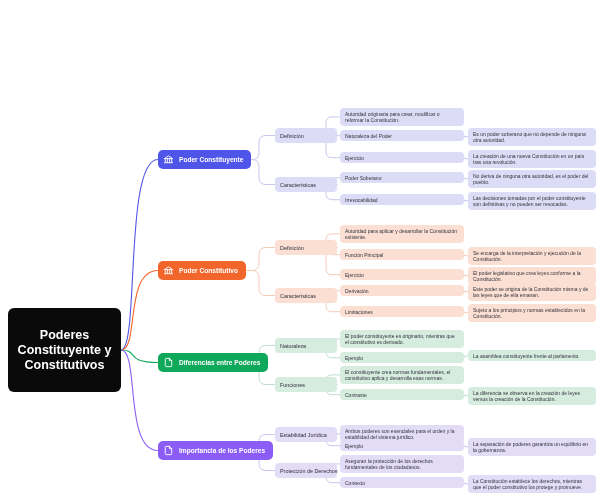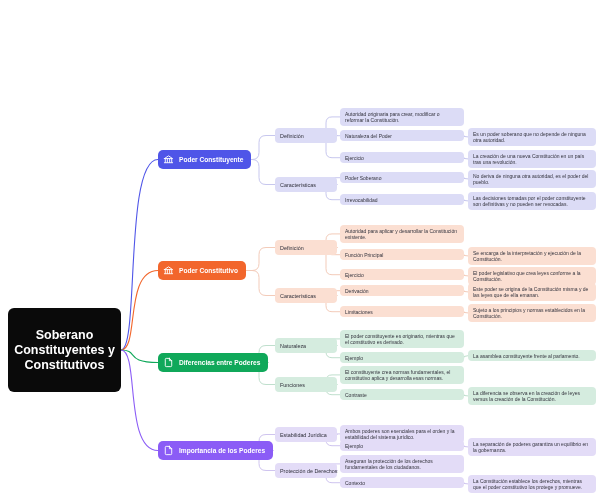--- a/index.html
+++ b/index.html
@@ -98,21 +98,21 @@
       <path d="M337,434.5 H320 Q326,434.5 326,428.5 V439.90625 Q326,433.90625 332,433.90625 H340" fill="none" stroke="#cfc4ef" stroke-width="1" stroke-linecap="round"></path>
       <path d="M337,434.5 H320 Q326,434.5 326,440.5 V439.703125 Q326,445.703125 332,445.703125 H340" fill="none" stroke="#cfc4ef" stroke-width="1" stroke-linecap="round"></path>
       <path d="M464,445.703125 H458 L468,446.90625" fill="none" stroke="#cfc4ef" stroke-width="1" stroke-linecap="round"></path>
       <path d="M273.125,450.5 H252 Q259,450.5 259,457.5 V463.5 Q259,470.5 266,470.5 H275" fill="none" stroke="#cfc4ef" stroke-width="1" stroke-linecap="round"></path>
       <path d="M337,470.5 H320 Q326,470.5 326,464.5 V469.90625 Q326,463.90625 332,463.90625 H340" fill="none" stroke="#cfc4ef" stroke-width="1" stroke-linecap="round"></path>
       <path d="M337,470.5 H320 Q326,470.5 326,476.5 V476.703125 Q326,482.703125 332,482.703125 H340" fill="none" stroke="#cfc4ef" stroke-width="1" stroke-linecap="round"></path>
       <path d="M464,482.703125 H458 L468,483.90625" fill="none" stroke="#cfc4ef" stroke-width="1" stroke-linecap="round"></path>
     </svg>
 
   <div class="node" id="root">
-    <span>Soberano Constituyentes y Constitutivos</span>
+    <span>Poderes Constituyente y Constitutivos</span>
   </div>
 
   <div id="nodes">
       <div class="node branch c-indigo" style="left: 158px; top: 150px;">
         <span class="ic">
           <svg viewBox="0 0 24 24" fill="none" stroke="#ffffff" stroke-width="2" stroke-linecap="round" stroke-linejoin="round">
             <path d="M3 10h18L12 4 3 10z"></path>
             <path d="M5 10v8M9.5 10v8M14.5 10v8M19 10v8"></path>
             <path d="M3 19h18"></path>
           </svg>

